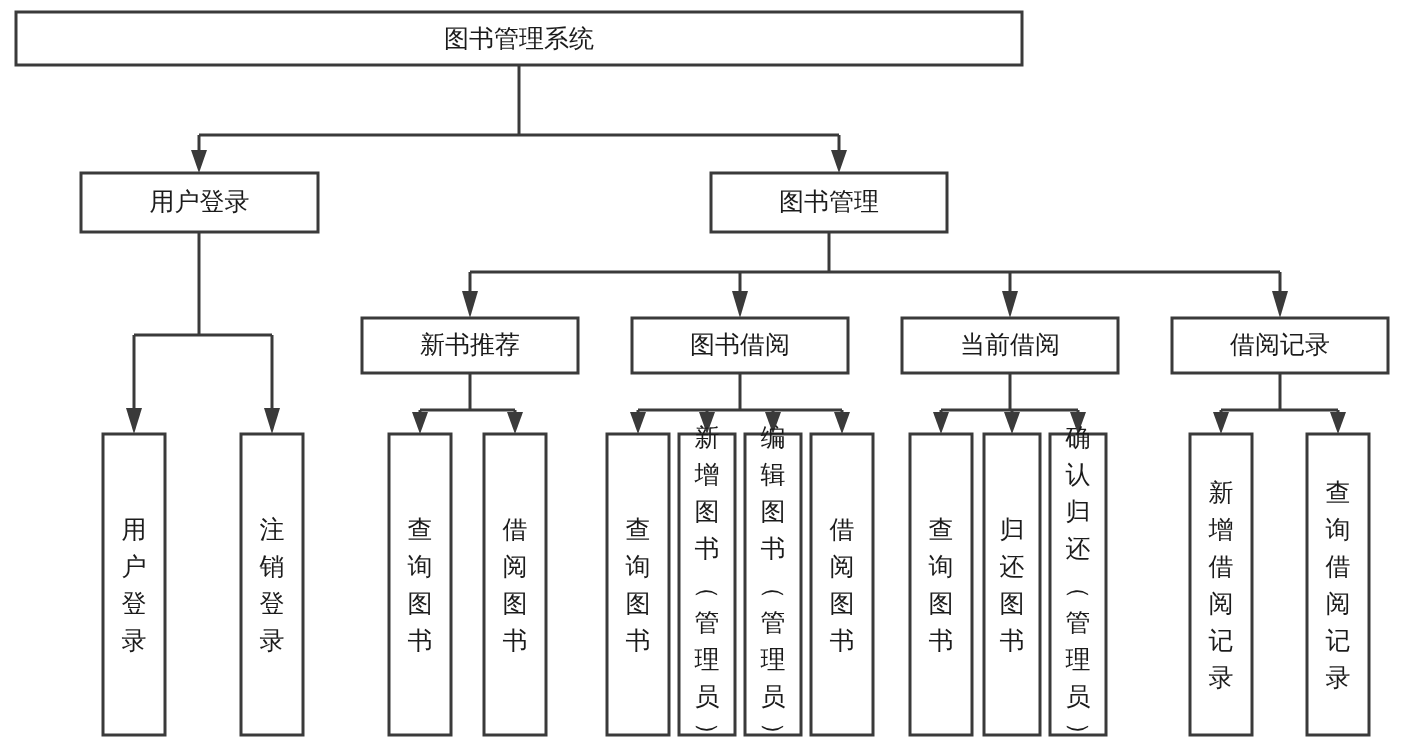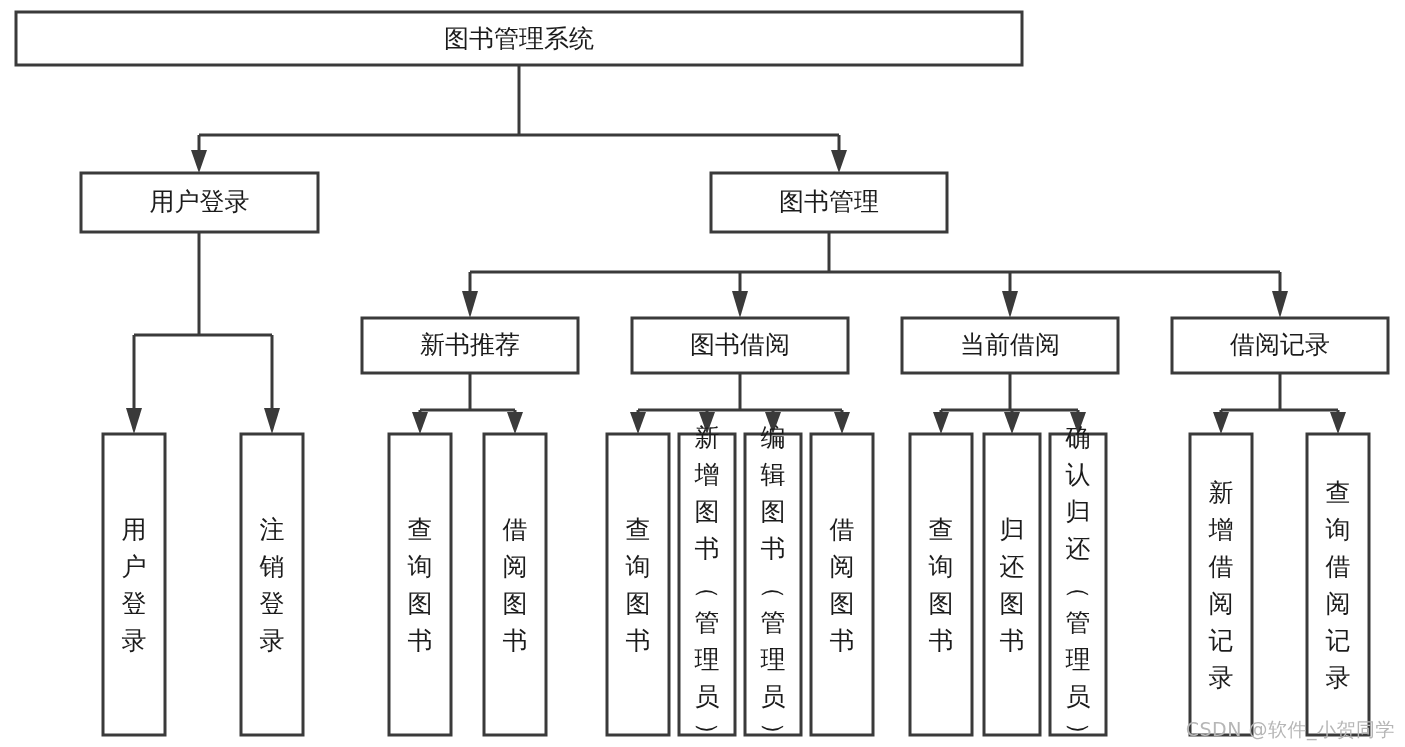--- a/index.html
+++ b/index.html
@@ -324,15 +324,14 @@
             <text class="vlabel-char" x="1338" y="575" text-anchor="middle">借</text>
             <text class="vlabel-char" x="1338" y="612" text-anchor="middle">阅</text>
             <text class="vlabel-char" x="1338" y="649" text-anchor="middle">记</text>
             <text class="vlabel-char" x="1338" y="686" text-anchor="middle">录</text>
           </g>
       </g>
 
     </g>
   </svg>
 
-  <div class="watermark">CSDN @软件_小贺同学</div>
 
 </div>
 
 </body></html>

